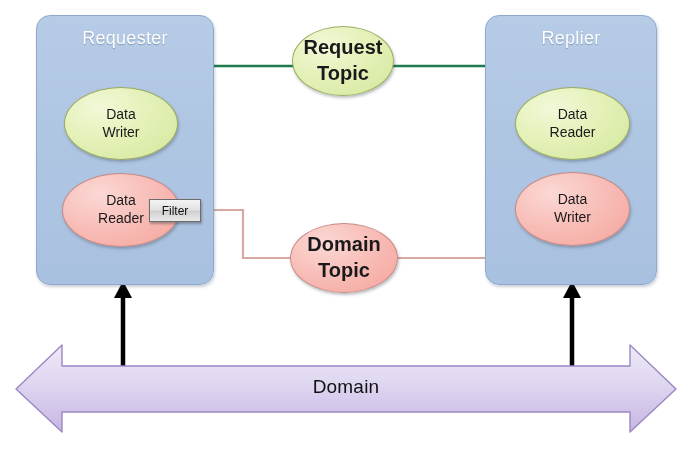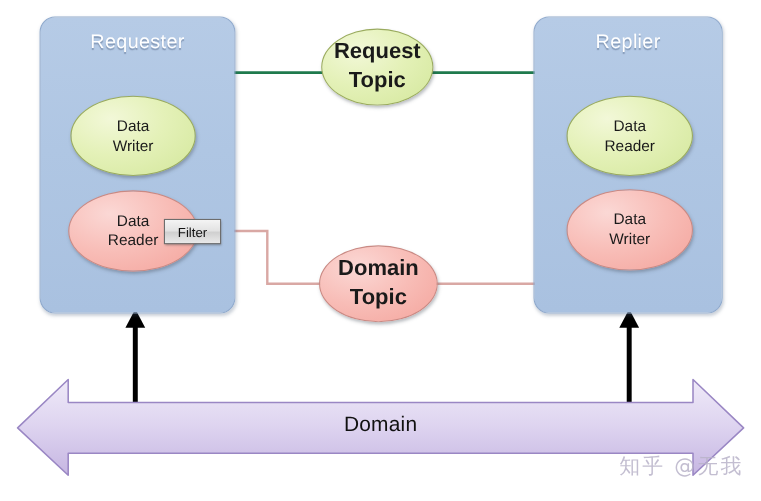--- a/index.html
+++ b/index.html
@@ -173,15 +173,14 @@
     <span>Topic</span>
   </div>
 
   <div class="ellipse e-pink topic" style="left:290px;top:223px;width:108px;height:70px;">
     <span>Domain</span>
     <span>Topic</span>
   </div>
 
   <div class="domain-label">Domain</div>
 
-  <div class="watermark">知乎 @无我</div>
 
 </div>
 
 </body></html>

